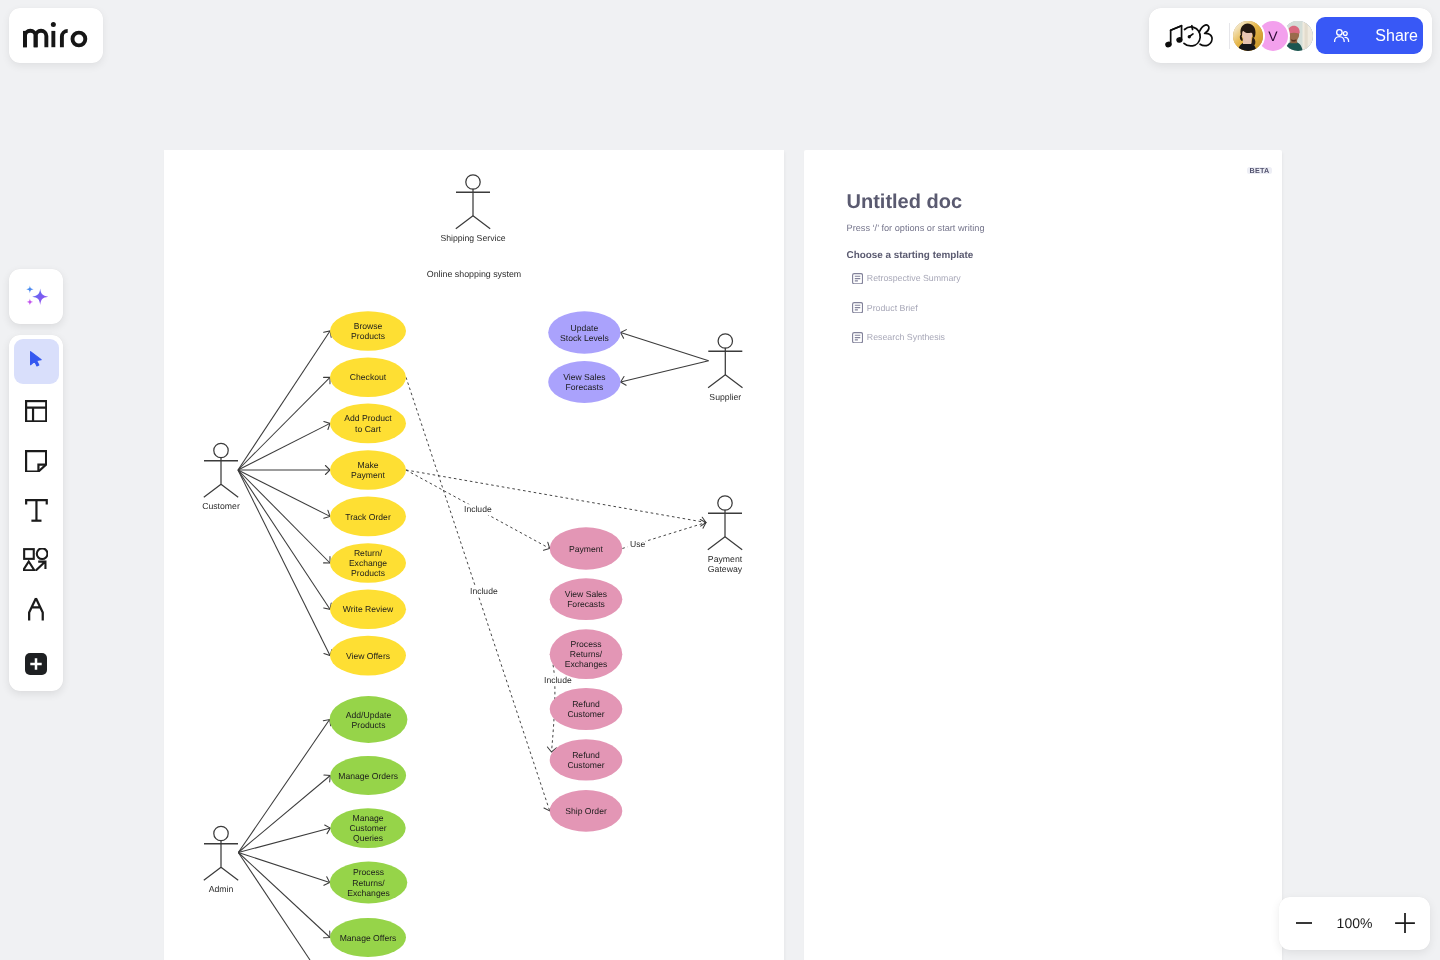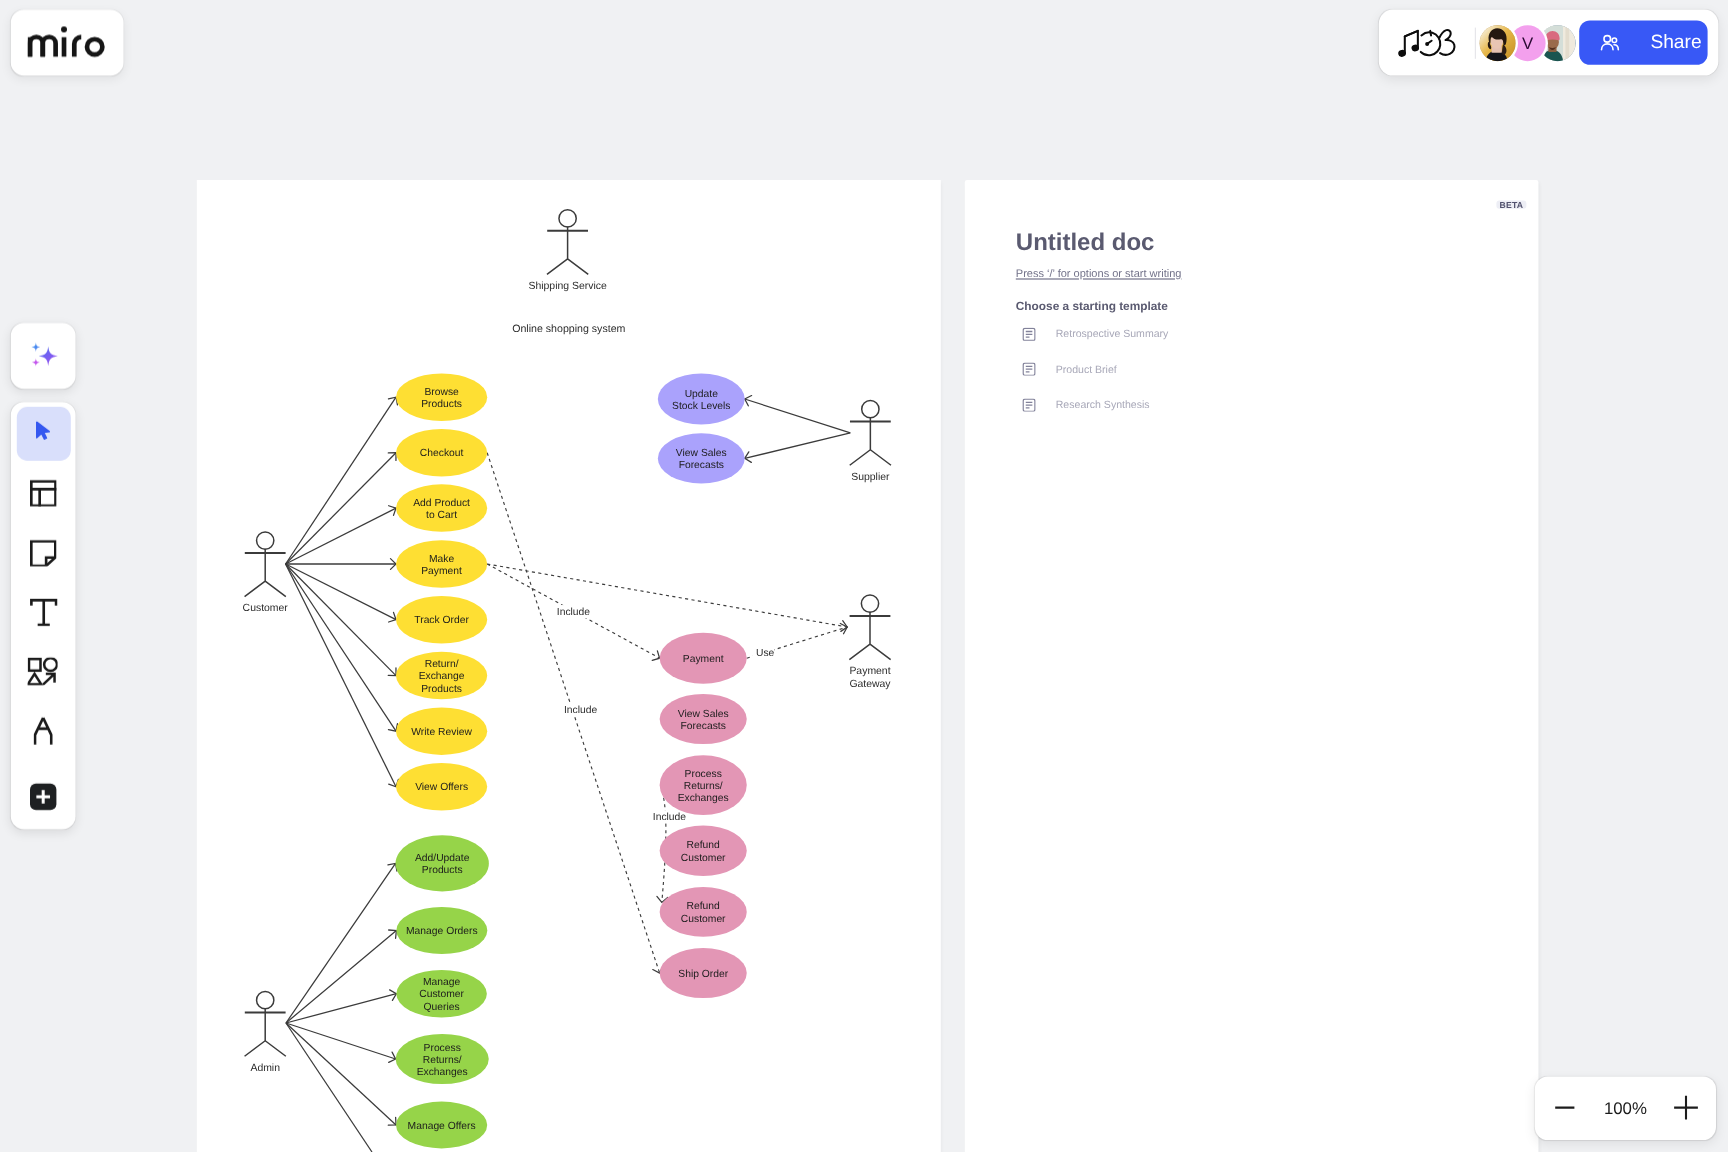--- a/index.html
+++ b/index.html
@@ -83,29 +83,29 @@
     position:absolute; left:443px; top:17px; height:7px; line-height:7px;
     background:#edeef5; color:#52526e; font-size:7.2px; font-weight:bold;
     letter-spacing:.2px; padding:0 2.2px 0 2.6px; border-radius:2.5px;
   }
   .doc-title{
     position:absolute; left:42.5px; top:40px; height:24px; line-height:24px;
     font-size:20px; font-weight:bold; color:#5a5a70; letter-spacing:0;
   }
   .doc-sub{
     position:absolute; left:42.5px; top:72px; height:13px; line-height:13px;
-    font-size:9.2px; color:#73738a;text-decoration:underline;
+    font-size:9.2px; color:#73738a;
   }
   .doc-choose{
     position:absolute; left:42.5px; top:99px; height:13px; line-height:13px;
     font-size:9.9px; font-weight:bold; color:#5a5a70;
   }
   .tmpl-list{ position:absolute; left:47.7px; top:113.5px; width:400px; }
   .tmpl{
-    display:flex; align-items:center; gap:17px; height:29.5px;
+    display:flex; align-items:center; gap:4px; height:29.5px;
     color:#a8a8b8; font-size:8.8px; cursor:pointer;
   }
   .tmpl svg{ display:block; flex:0 0 auto; }
 
   
   .zoom{
     position:absolute; left:1279px; top:897px; height:53px; width:151px;
     background:#fff; border-radius:11px;
     box-shadow:0 3px 10px rgba(0,0,0,.08), 0 0 1px rgba(0,0,0,.10);
   }

